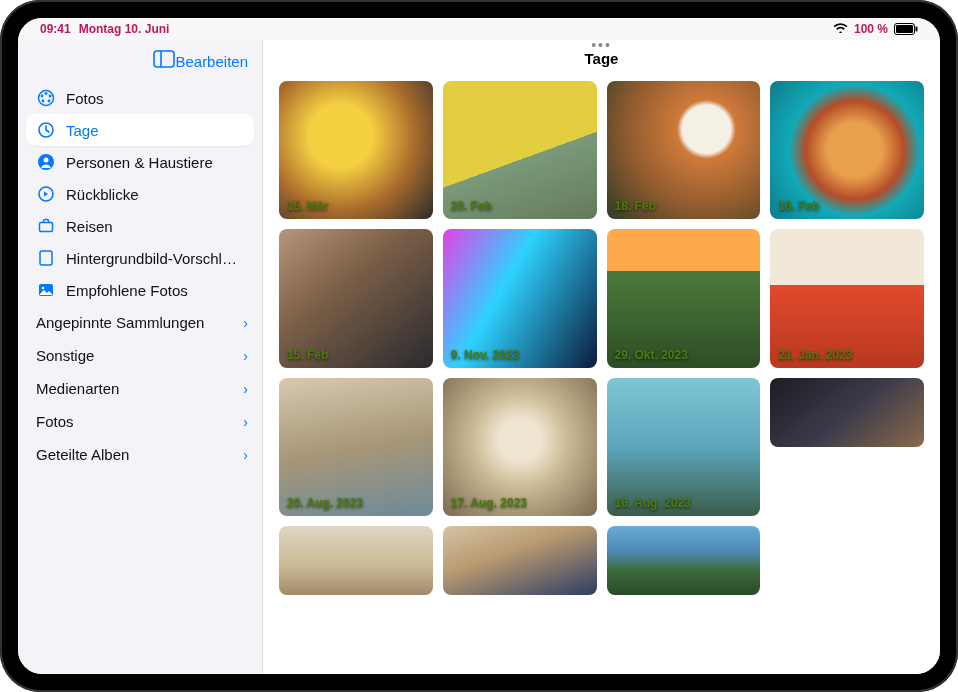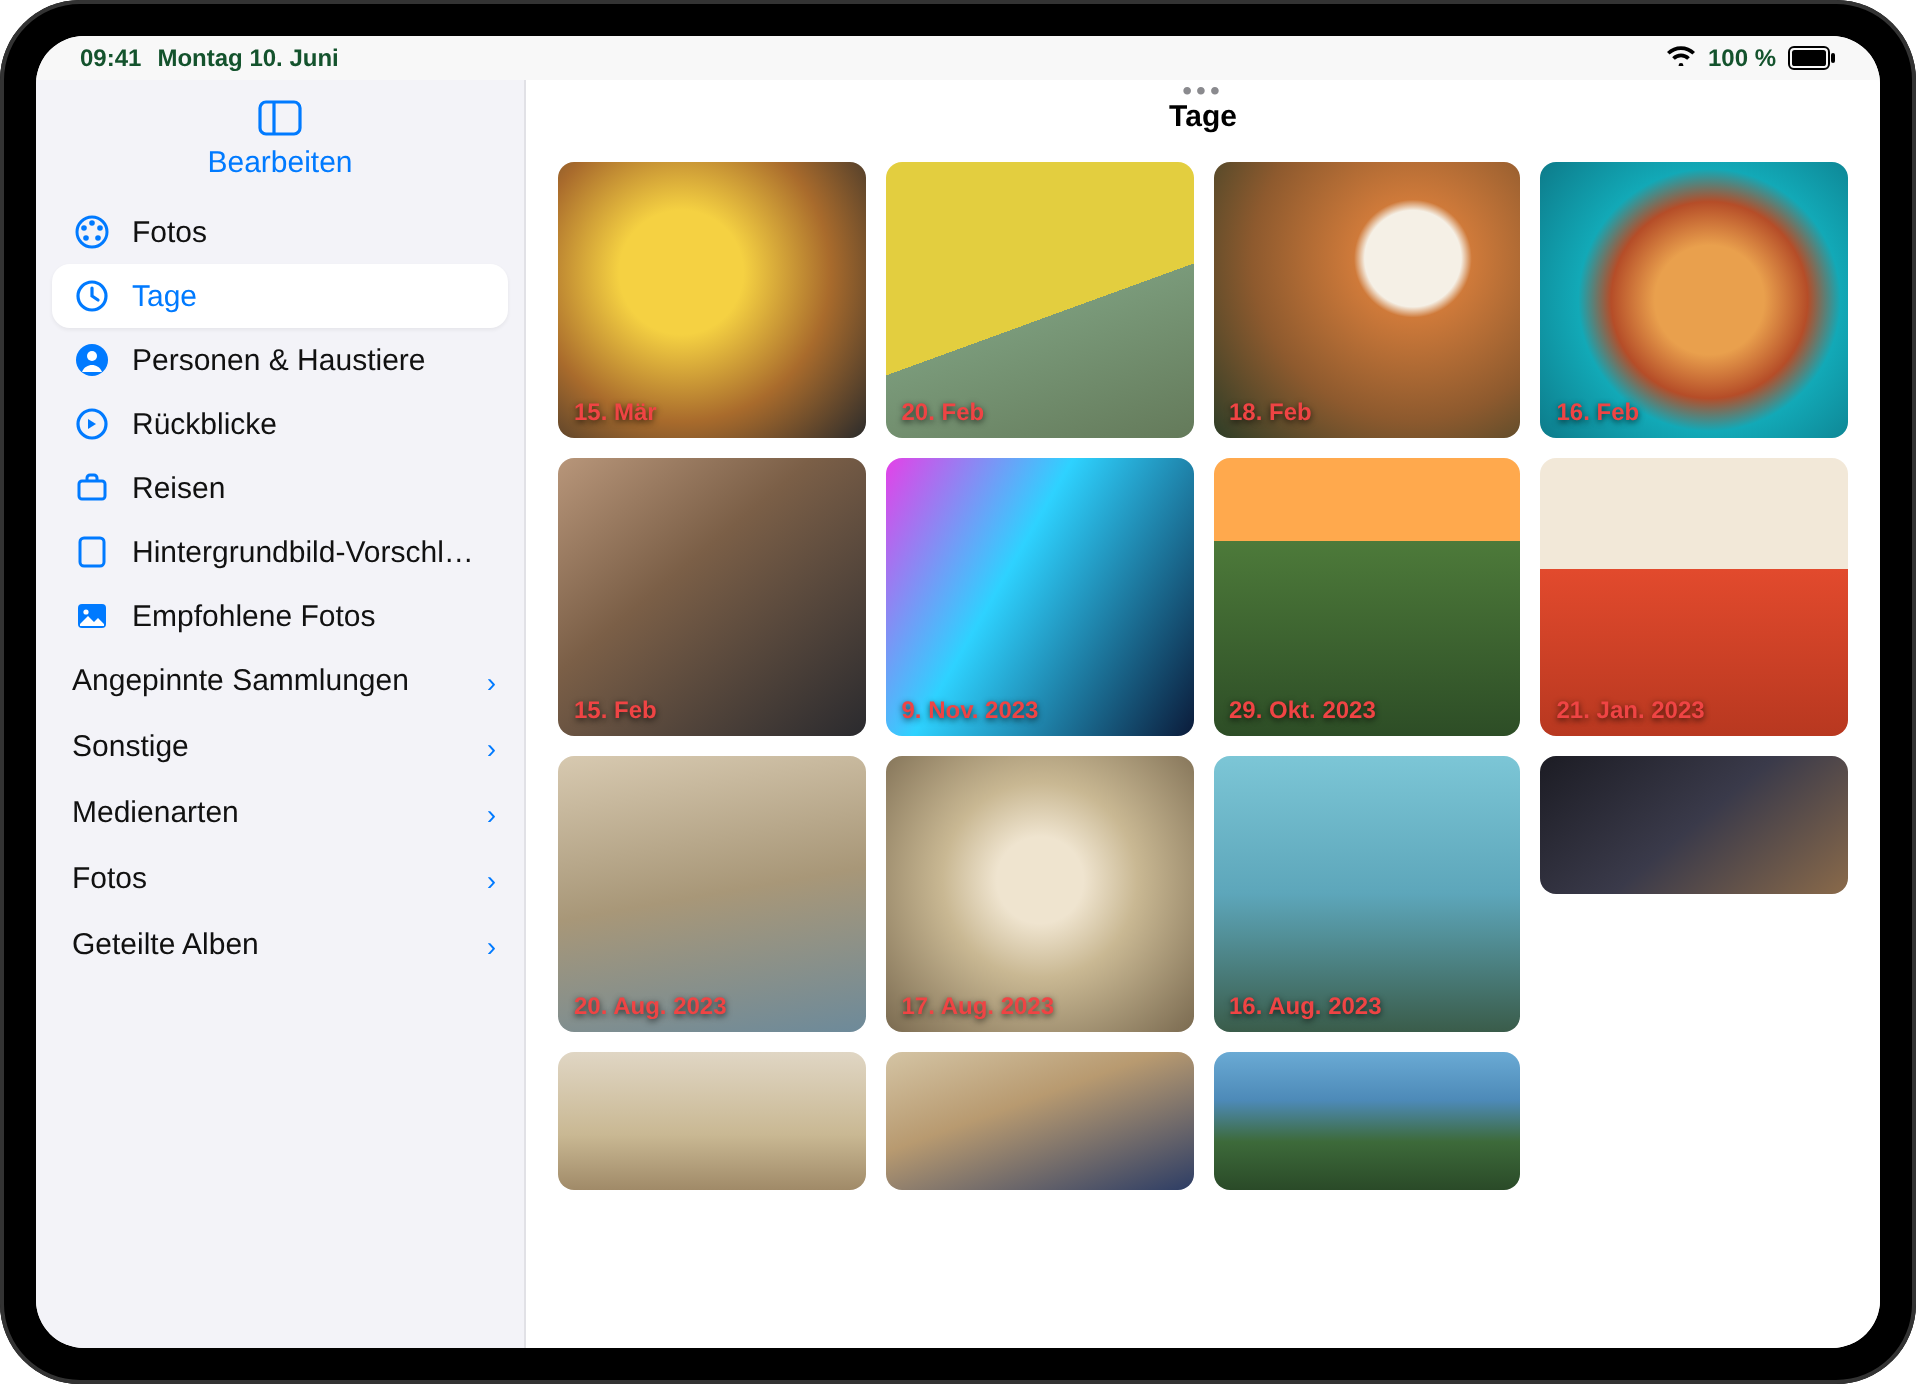--- a/index.html
+++ b/index.html
@@ -31,21 +31,21 @@
     }
     
     .status-bar {
       height: 22px;
       display: flex;
       align-items: center;
       justify-content: space-between;
       padding: 0 22px;
       font-size: 12px;
       font-weight: 600;
-      color: #14532d;
+      color: #be185d;
       background: #f8f8f8;
     }
     .status-left { display: flex; gap: 8px; align-items: center; }
     .status-right { display: flex; gap: 6px; align-items: center; }
     .battery-icon { display: inline-flex; align-items: center; }
 
     
     .app-body {
       flex: 1;
       display: flex;
@@ -59,21 +59,20 @@
       border-right: 1px solid rgba(0,0,0,0.07);
       display: flex;
       flex-direction: column;
       padding-top: 6px;
     }
     .sidebar-top {
       display: flex;
       justify-content: flex-end;
       align-items: center;
       padding: 4px 14px 10px 14px;
-      flex-direction: column;
     }
     .sidebar-toggle-icon { color: #007aff; }
     .edit-link { color: #007aff; font-size: 15px; }
 
     .sidebar-list { list-style: none; padding: 0 8px; }
     .sidebar-item {
       display: flex;
       align-items: center;
       gap: 10px;
       padding: 7px 10px;
@@ -142,21 +141,21 @@
       aspect-ratio: 1/0.9;
       border-radius: 8px;
       overflow: hidden;
       cursor: pointer;
     }
     .tile .bg { position: absolute; inset: 0; }
     .tile .date-label {
       position: absolute;
       left: 8px;
       bottom: 6px;
-      color: #ef4444;
+      color: #4d7c0f;
       font-size: 12px;
       font-weight: 600;
       text-shadow: 0 1px 3px rgba(0,0,0,0.7);
     }
     .tile.partial { aspect-ratio: 1/0.45; }
 
     
     .thumb1 { background: radial-gradient(circle at 40% 40%, #f5d142 25%, #a96b2c 60%, #2b2b2b 100%); }
     .thumb2 { background: linear-gradient(160deg, #e3ce3f 0%, #e3ce3f 55%, #7a9a7a 55%, #647a5a 100%); }
     .thumb3 { background: radial-gradient(circle at 65% 35%, #f5f0e6 18%, #cf7a3a 22%, #8e5a2e 60%, #2d3d27 100%); }

